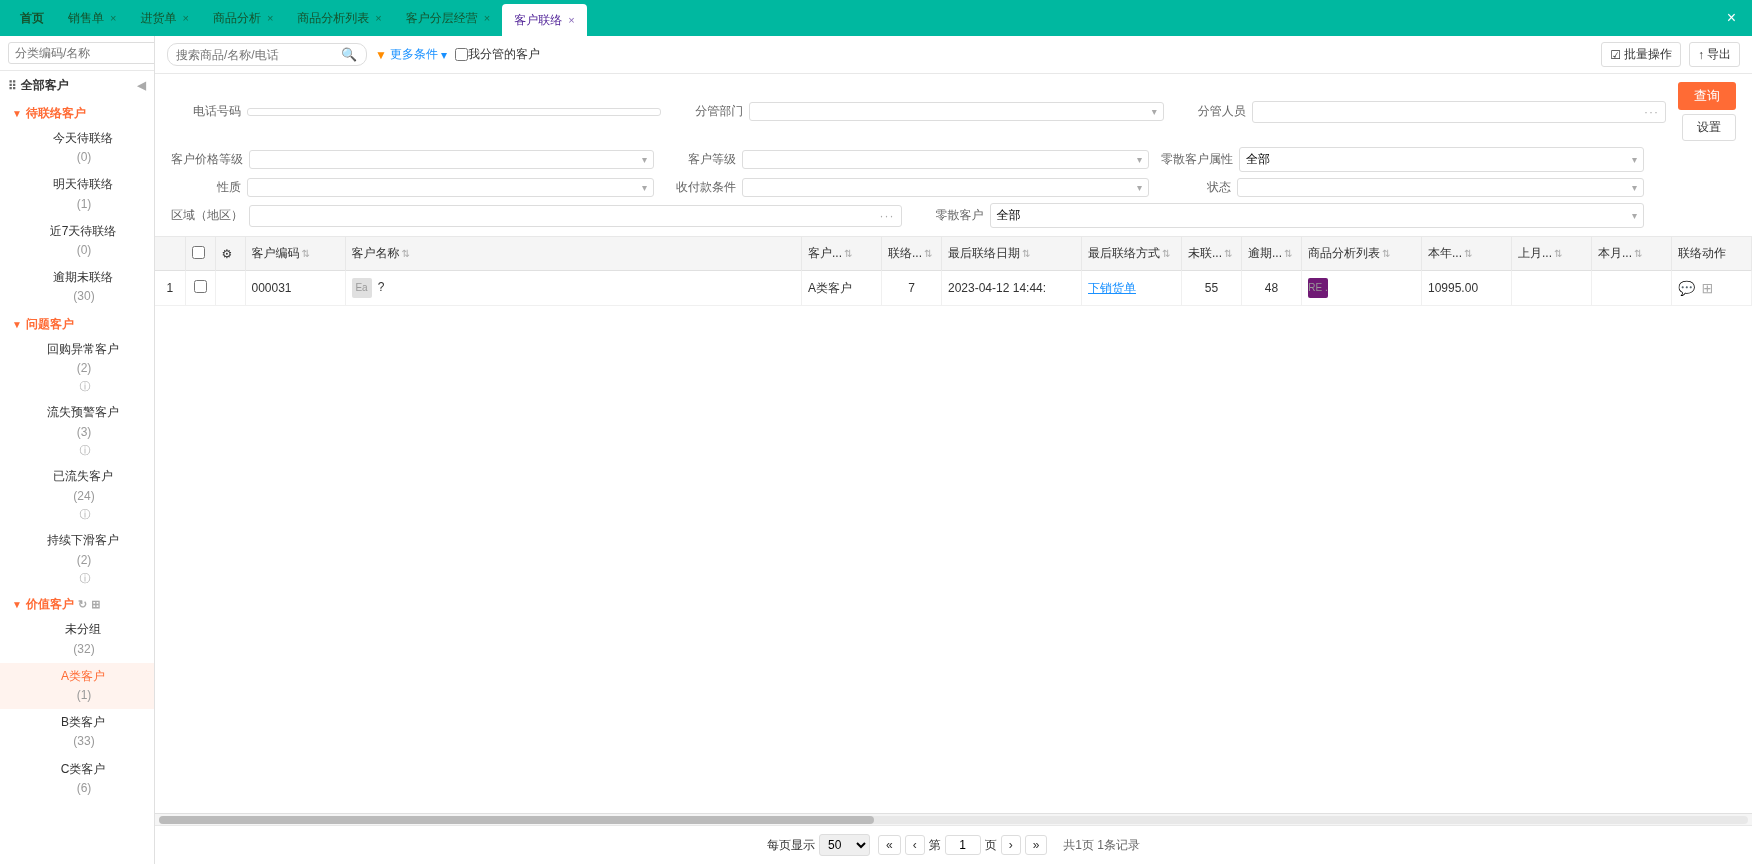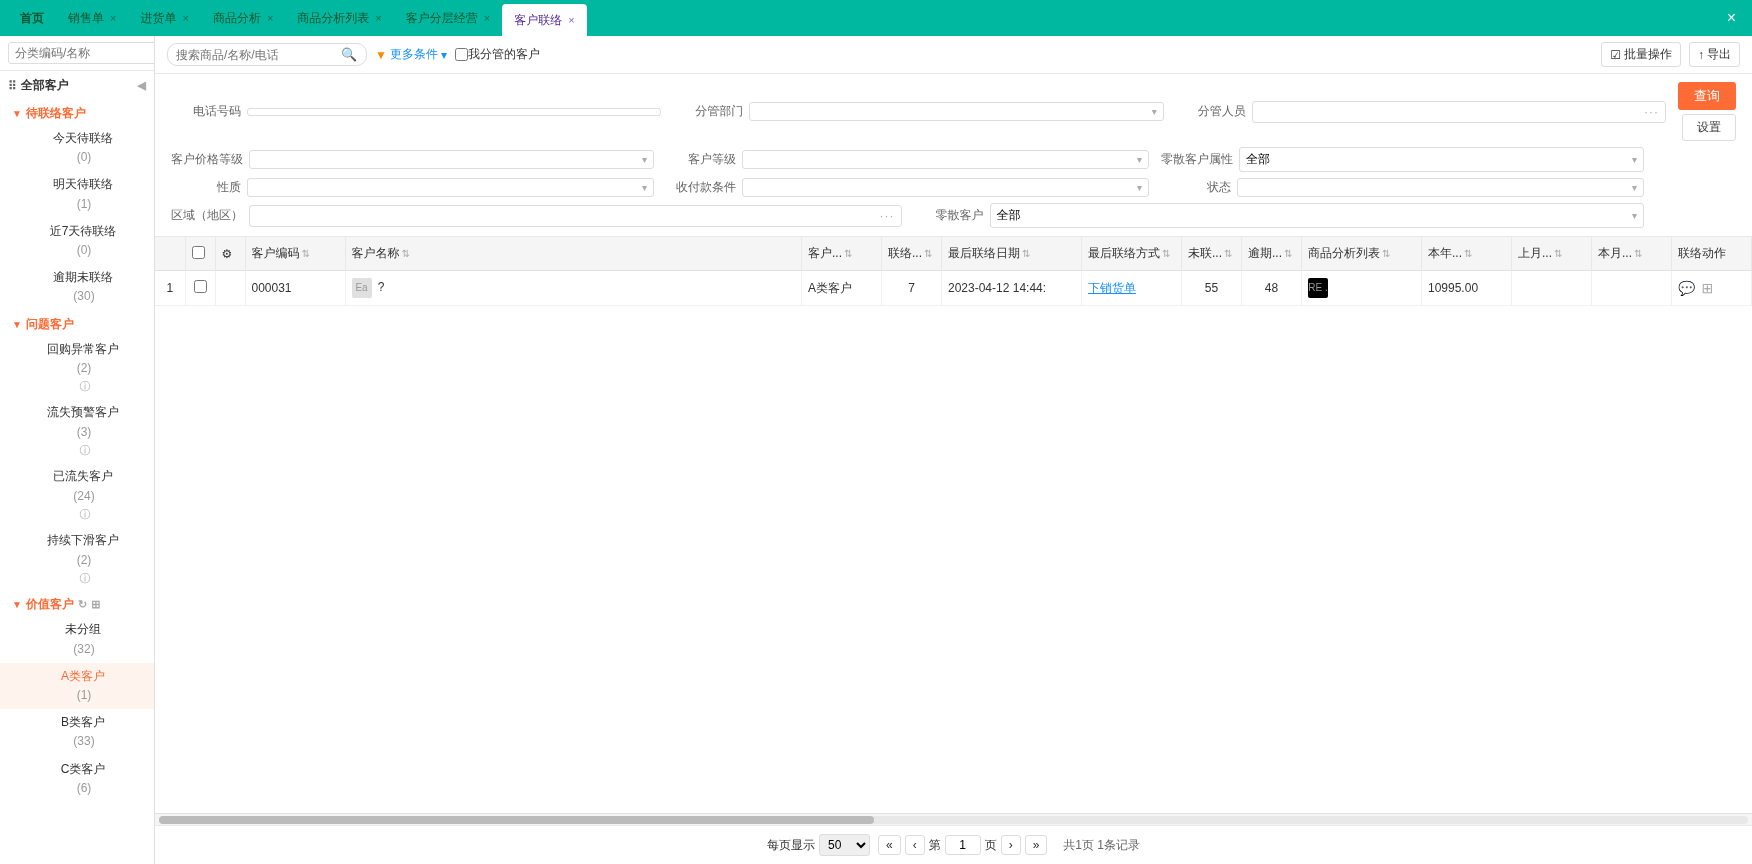--- a/index.html
+++ b/index.html
@@ -520,21 +520,21 @@
             </td>
             <td>A类客户</td>
             <td class="td-center">7</td>
             <td>2023-04-12 14:44:</td>
             <td>
               <span class="td-link">下销货单</span>
             </td>
             <td class="td-center">55</td>
             <td class="td-center">48</td>
             <td>
-              <span class="tag-avatar" style="background:#000000;">RE .</span>
+              <span class="tag-avatar" style="background:#701a75;">RE .</span>
             </td>
             <td>10995.00</td>
             <td></td>
             <td></td>
             <td>
               <div class="action-icons">
                 <span class="action-icon">💬</span>
                 <span class="action-icon">⊞</span>
               </div>
             </td>

